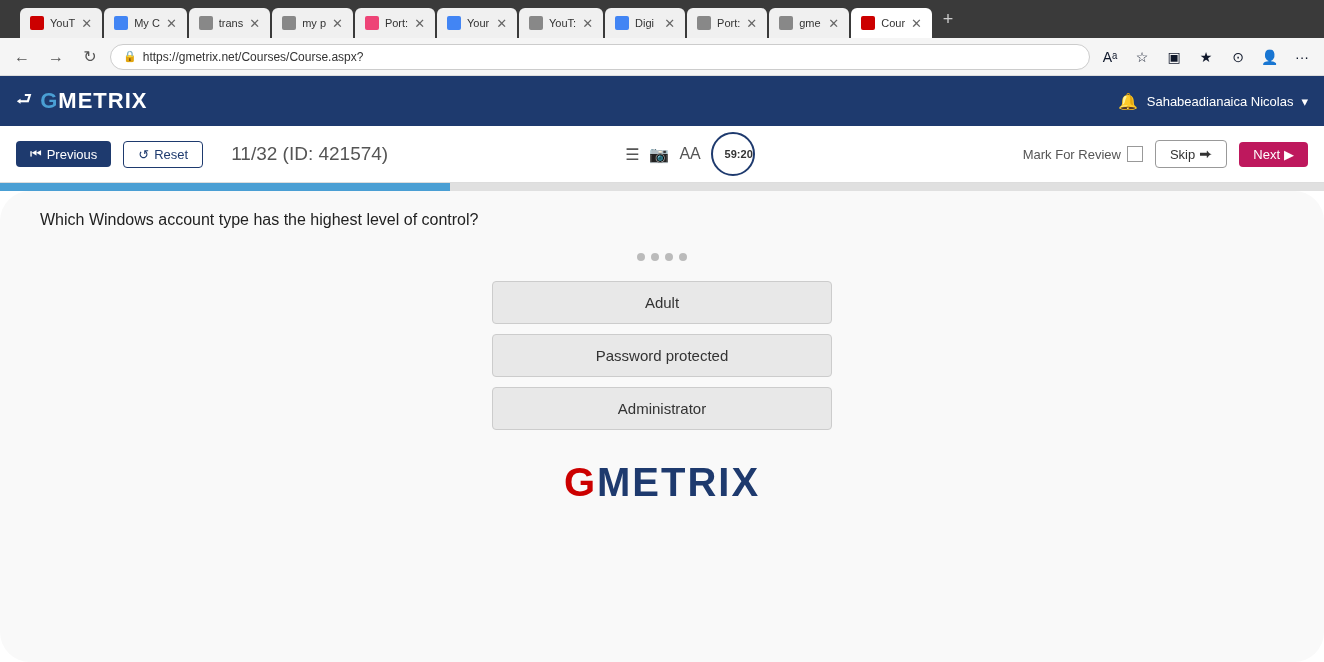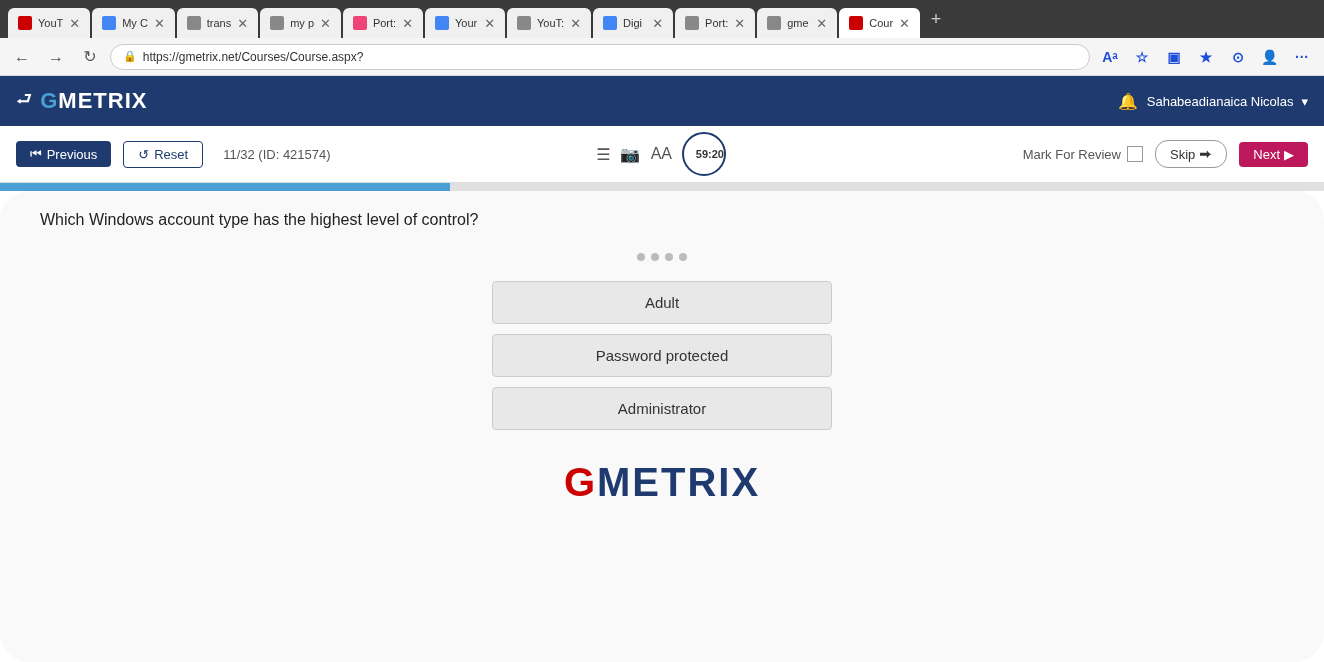--- a/index.html
+++ b/index.html
@@ -1,57 +1,57 @@
 <!DOCTYPE html>
 <html><head>
   <meta charset="utf-8">
   <style>
     * { margin: 0; padding: 0; box-sizing: border-box; }
     body { width: 1324px; height: 662px; background: #1a1a1a; font-family: 'Segoe UI', Arial, sans-serif; overflow: hidden; }
 
     
     .browser-window { width: 1324px; height: 662px; background: #2b2b2b; display: flex; flex-direction: column; }
 
-    .browser-tab-bar { background: #3a3a3a; height: 38px; display: flex; align-items: flex-end; padding: 0 8px; gap: 2px; }
+    .browser-tab-bar { background: #3a3a3a; height: 38px; display: flex; align-items: flex-end; padding: 0 20px; gap: 2px; }
     .browser-tab { background: #f0f0f0; height: 30px; border-radius: 6px 6px 0 0; display: flex; align-items: center; padding: 0 10px; gap: 6px; font-size: 11px; color: #333; min-width: 80px; max-width: 130px; position: relative; }
     .browser-tab.active { background: #ffffff; z-index: 2; }
     .browser-tab .tab-icon { width: 14px; height: 14px; background: #c00; border-radius: 2px; flex-shrink: 0; }
     .browser-tab .tab-label { overflow: hidden; text-overflow: ellipsis; white-space: nowrap; flex: 1; font-size: 11px; }
     .browser-tab .tab-close { font-size: 13px; color: #666; cursor: pointer; flex-shrink: 0; }
     .new-tab-btn { width: 28px; height: 28px; border-radius: 50%; display: flex; align-items: center; justify-content: center; color: #ccc; font-size: 18px; cursor: pointer; align-self: center; }
 
     .browser-toolbar { background: #f5f5f5; height: 38px; display: flex; align-items: center; padding: 0 8px; gap: 6px; border-bottom: 1px solid #ddd; }
     .nav-btn { width: 28px; height: 28px; border: none; background: transparent; border-radius: 50%; cursor: pointer; display: flex; align-items: center; justify-content: center; color: #555; font-size: 16px; }
     .address-bar { flex: 1; height: 26px; border: 1px solid #ccc; border-radius: 13px; background: #fff; display: flex; align-items: center; padding: 0 12px; font-size: 12px; color: #333; }
     .address-bar .lock-icon { color: #888; margin-right: 6px; font-size: 11px; }
     .toolbar-icons { display: flex; align-items: center; gap: 4px; }
-    .toolbar-icon { width: 28px; height: 28px; border: none; background: transparent; border-radius: 50%; cursor: pointer; display: flex; align-items: center; justify-content: center; color: #1d4ed8; font-size: 14px; font-weight: bold; }
+    .toolbar-icon { width: 28px; height: 28px; border: none; background: transparent; border-radius: 50%; cursor: pointer; display: flex; align-items: center; justify-content: center; color: #0f172a; font-size: 14px; }
 
     
     .gmetrix-app { flex: 1; display: flex; flex-direction: column; background: #fff; overflow: hidden; }
 
     .gmetrix-header { background: #1e3a6e; height: 50px; display: flex; align-items: center; padding: 0 16px; justify-content: space-between; }
     .gmetrix-logo { display: flex; align-items: center; gap: 8px; }
     .logo-arrow { color: #fff; font-size: 18px; }
     .logo-text { color: #fff; font-size: 22px; font-weight: bold; letter-spacing: 1px; }
     .logo-g-accent { color: #4a9fd4; }
     .user-info { display: flex; align-items: center; gap: 8px; color: #fff; font-size: 13px; cursor: pointer; }
     .bell-icon { color: #fff; font-size: 16px; }
 
     .quiz-toolbar { background: #fff; border-bottom: 1px solid #ddd; padding: 6px 16px; display: flex; align-items: center; gap: 12px; }
     .btn-previous { background: #1e3a6e; color: #fff; border: none; border-radius: 4px; padding: 5px 14px; font-size: 13px; cursor: pointer; display: flex; align-items: center; gap: 5px; }
     .btn-reset { background: #fff; color: #1e3a6e; border: 1px solid #1e3a6e; border-radius: 4px; padding: 5px 14px; font-size: 13px; cursor: pointer; display: flex; align-items: center; gap: 5px; }
-    .question-info { font-size: 13px; color: #555; margin-left: 8px; }
+    .question-info { font-size: 19px; color: #555; margin-left: 16px; }
     .toolbar-spacer { flex: 1; }
     .toolbar-controls { display: flex; align-items: center; gap: 10px; }
     .control-icon { color: #555; font-size: 16px; cursor: pointer; }
     .timer-circle { width: 44px; height: 44px; border-radius: 50%; border: 2px solid #1e3a6e; display: flex; align-items: center; justify-content: flex-end; font-size: 11px; color: #333; font-weight: bold; }
     .mark-review { display: flex; align-items: center; gap: 6px; font-size: 13px; color: #555; margin-left: 31px; }
     .review-checkbox { width: 16px; height: 16px; border: 1px solid #999; background: #fff; display: inline-block; }
-    .btn-skip { background: #fff; color: #333; border: 1px solid #999; border-radius: 13px; padding: 5px 14px; font-size: 13px; cursor: pointer; display: flex; align-items: center; gap: 4px; text-align: right; }
+    .btn-skip { background: #fff; color: #333; border: 1px solid #999; border-radius: 4px; padding: 5px 14px; font-size: 13px; cursor: pointer; display: flex; align-items: center; gap: 4px; text-align: right; }
     .btn-next { background: #be185d; color: #fff; border: none; border-radius: 4px; padding: 5px 14px; font-size: 13px; cursor: pointer; display: flex; align-items: center; gap: 4px; }
 
     .progress-bar-container { height: 8px; background: #e0e0e0; }
     .progress-bar-fill { height: 100%; background: #4a9fd4; width: 34%; }
 
     .quiz-content { flex: 1; padding: 20px 40px; overflow-y: auto; background: #f9f9f9; border-radius: 30px; }
     .question-text { font-size: 16px; color: #222; margin-bottom: 24px; }
 
     .dots-indicator { display: flex; justify-content: center; gap: 6px; margin-bottom: 20px; }
     .dot { width: 8px; height: 8px; border-radius: 50%; background: #bbb; display: inline-block; }

